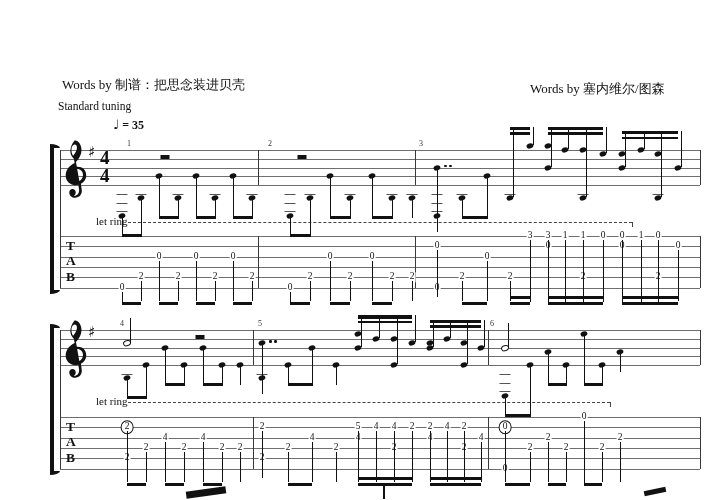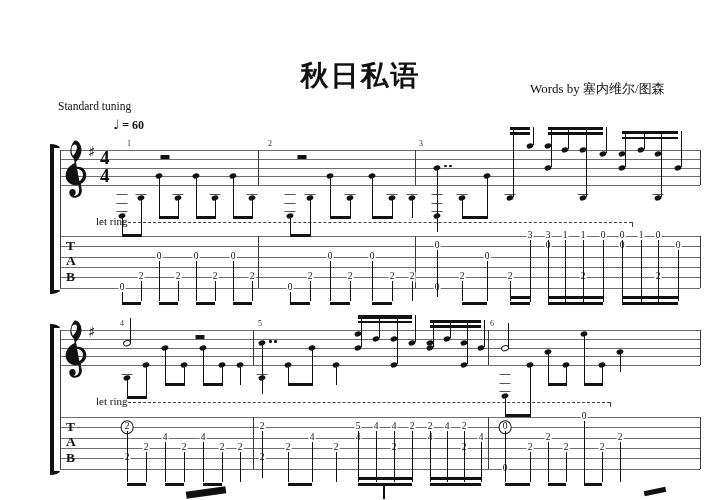--- a/index.html
+++ b/index.html
@@ -34,26 +34,26 @@
   .bracket{position:absolute;width:3.5px;background:#111;}
   .brhook{position:absolute;width:10px;height:4px;background:#111;}
   .brhook.top{border-radius:0 100% 0 0;}
   .brhook.bot{border-radius:0 0 100% 0;}
   .frag{position:absolute;background:#111;}
 </style>
 </head>
 <body>
 
 <div class="page">
-  <h1 class="abs title">秋日私语</h1>
+  <div class="abs credit" style="left:62px;top:76px;">Words by 制谱：把思念装进贝壳</div>
   <div class="abs credit" style="left:530px;top:80px;">Words by 塞内维尔/图森</div>
   <div class="abs tuning" style="left:58px;top:100px;">Standard tuning</div>
   <div class="abs tempo" style="left:113px;top:117px;">
     <span class="glyph">♩</span>
-    <span>= 60</span>
+    <span>= 35</span>
   </div>
   <div id="music">
       <div class="staff-line" style="left: 60px; width: 640px; top: 150px;"></div>
       <div class="staff-line" style="left: 60px; width: 640px; top: 158.75px;"></div>
       <div class="staff-line" style="left: 60px; width: 640px; top: 167.5px;"></div>
       <div class="staff-line" style="left: 60px; width: 640px; top: 176.25px;"></div>
       <div class="staff-line" style="left: 60px; width: 640px; top: 185px;"></div>
       <div class="staff-line" style="left: 60px; width: 640px; top: 236px;"></div>
       <div class="staff-line" style="left: 60px; width: 640px; top: 246.3px;"></div>
       <div class="staff-line" style="left: 60px; width: 640px; top: 256.6px;"></div>

